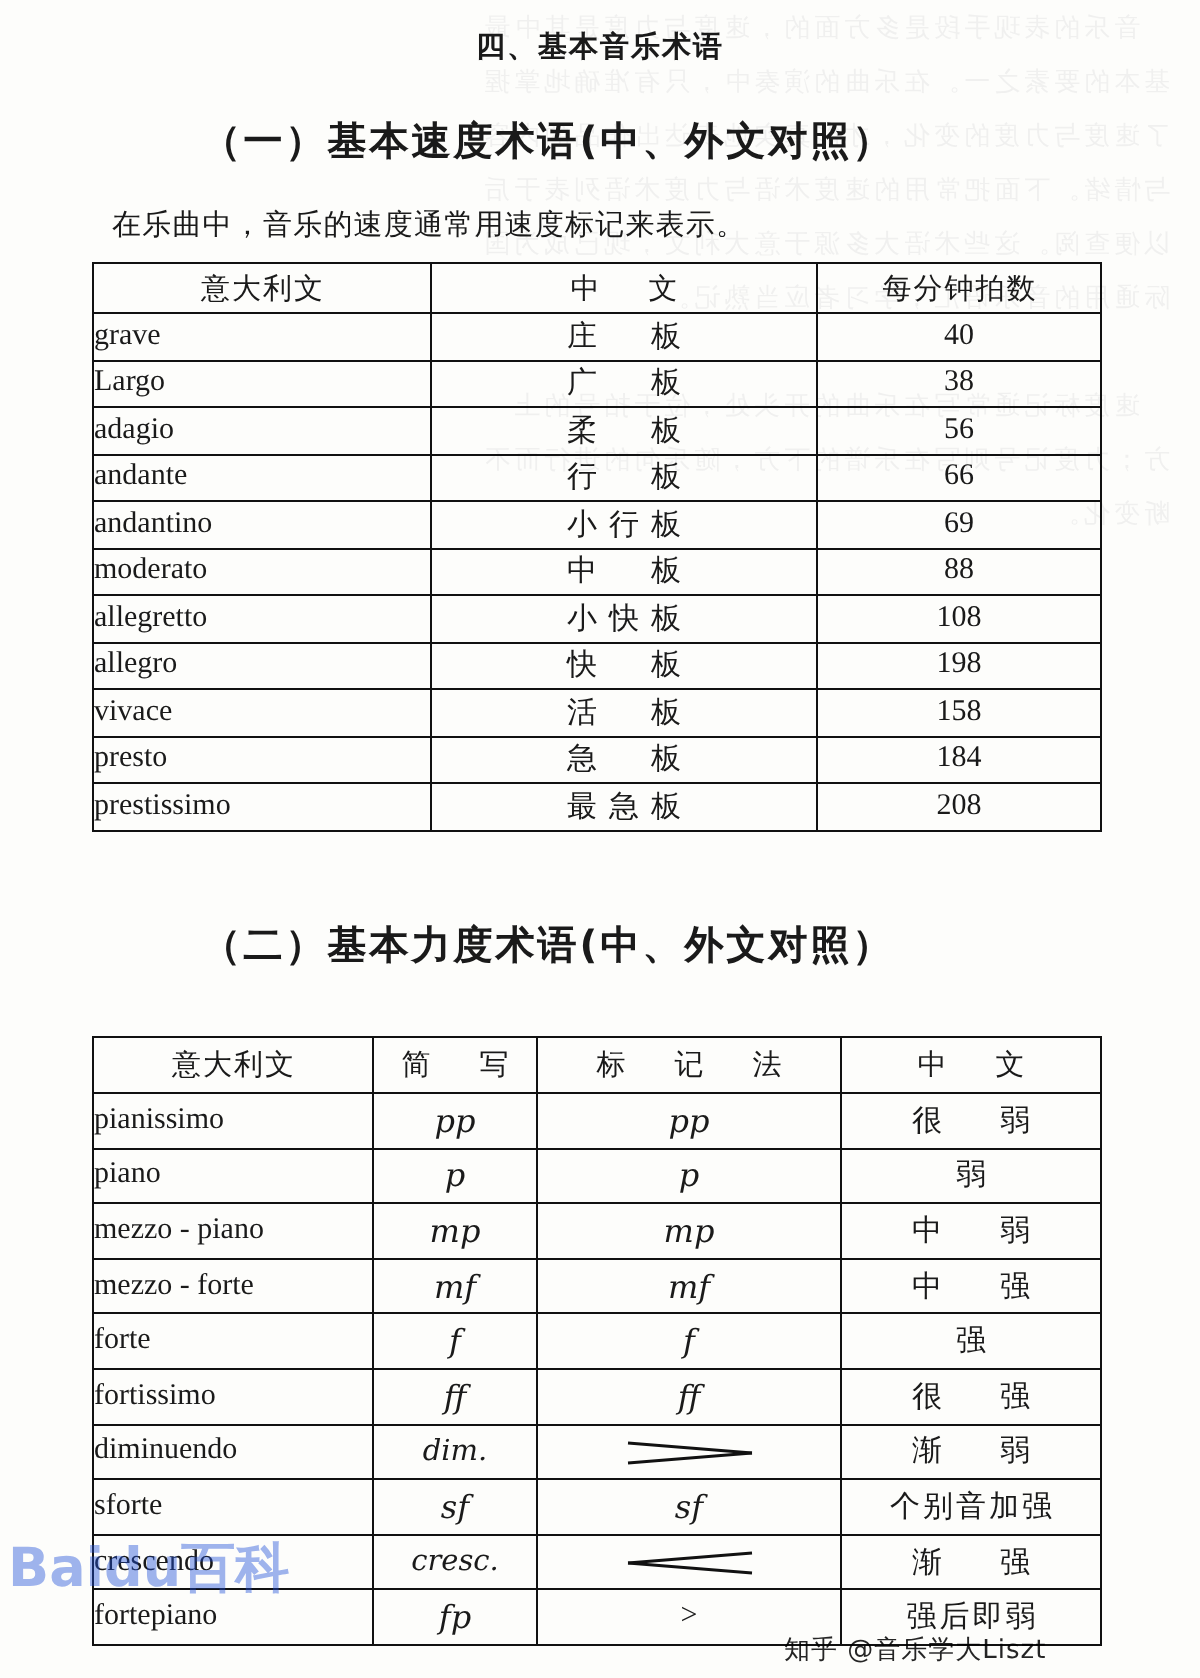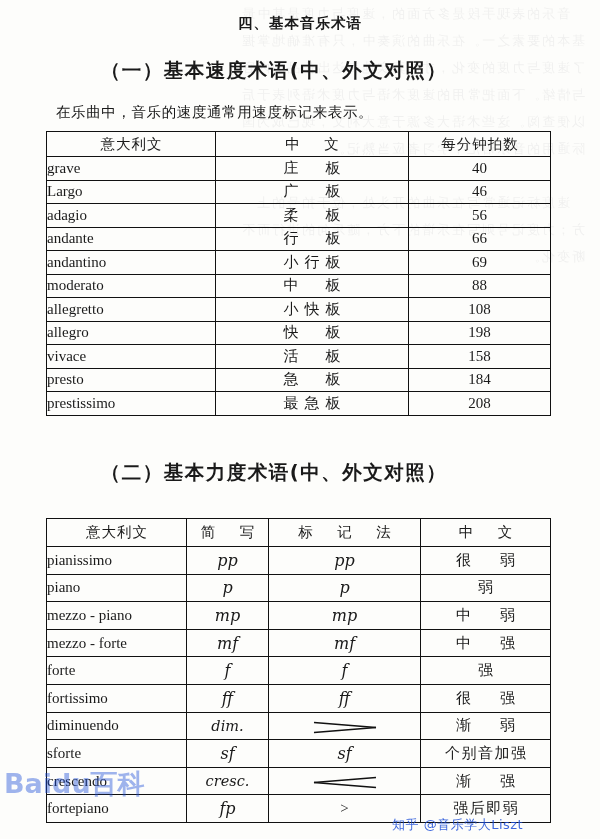--- a/index.html
+++ b/index.html
@@ -180,21 +180,21 @@
     font-size: 27px;
     font-weight: bold;
     color: #1d4ed8;
     opacity: 0.42;
     letter-spacing: 0px;
   }
   #wm-zhihu {
     left: 392px;
     top: 816px;
     font-size: 13px;
-    color: #1d4ed8;
+    color: #000000;
     opacity: 0.85;
     letter-spacing: 0.5px;
   }
 </style>
 </head>
 <body>
 
 <div class="page">
 
   <div class="bleed" aria-hidden="true"><span>　　音乐的表现手段是多方面的，速度与力度是其中最</span><span>　基本的要素之一。在乐曲的演奏中，只有准确地掌握</span><span>　了速度与力度的变化，才能真实地表达出作品的内容</span><span>　与情绪。下面把常用的速度术语与力度术语列表于后</span><span>　以便查阅。这些术语大多源于意大利文，现已成为国</span><span>　际通用的音乐语汇，学习者应当熟记。</span><span>　</span><span>　　速度标记通常写在乐曲的开头处，位于拍号的上</span><span>　方；力度记号则写在乐谱的下方，随乐句的进行而不</span><span>　断变化。</span></div>
@@ -219,21 +219,21 @@
     </thead>
     <tbody id="tempo-body">
         <tr>
           <td class="it-term">grave</td>
           <td class="cn-term">庄　板</td>
           <td class="bpm">40</td>
         </tr>
         <tr>
           <td class="it-term">Largo</td>
           <td class="cn-term">广　板</td>
-          <td class="bpm">46</td>
+          <td class="bpm">38</td>
         </tr>
         <tr>
           <td class="it-term">adagio</td>
           <td class="cn-term">柔　板</td>
           <td class="bpm">56</td>
         </tr>
         <tr>
           <td class="it-term">andante</td>
           <td class="cn-term">行　板</td>
           <td class="bpm">66</td>

